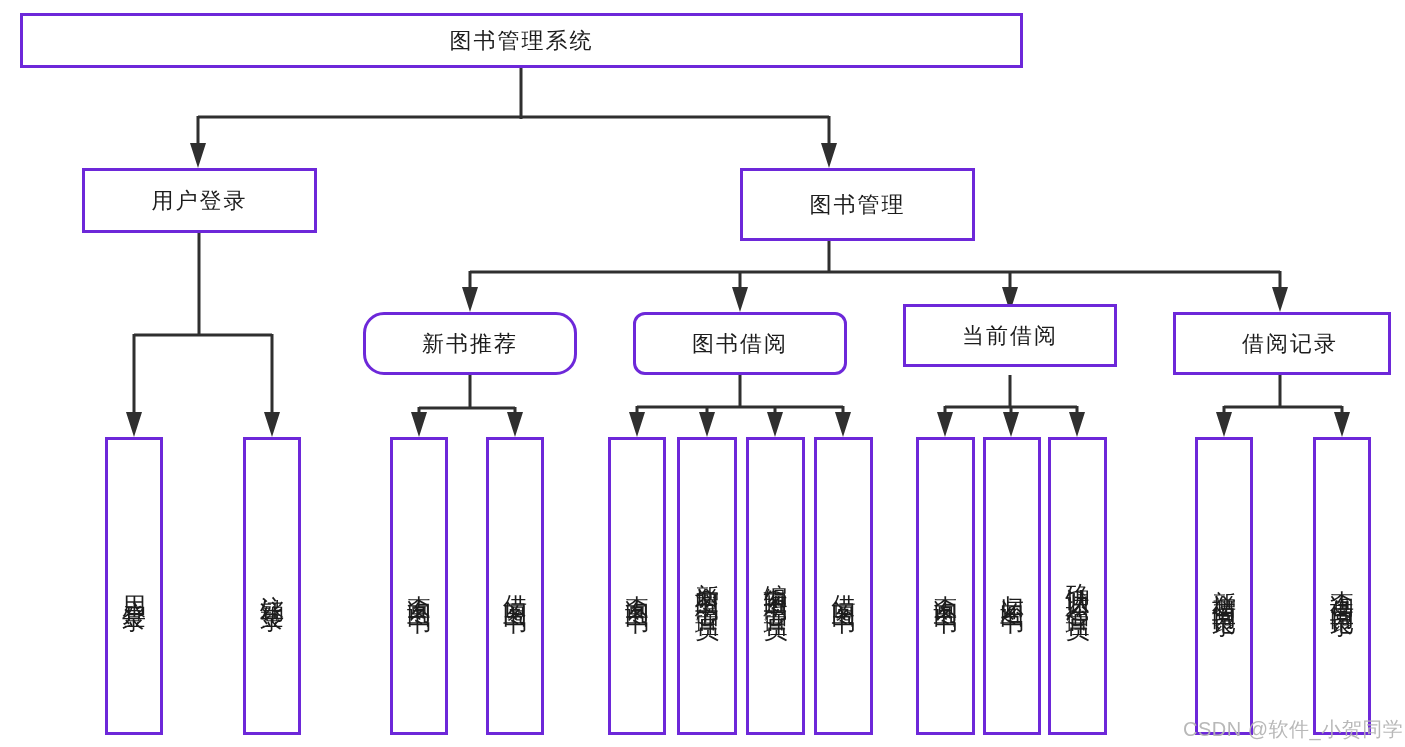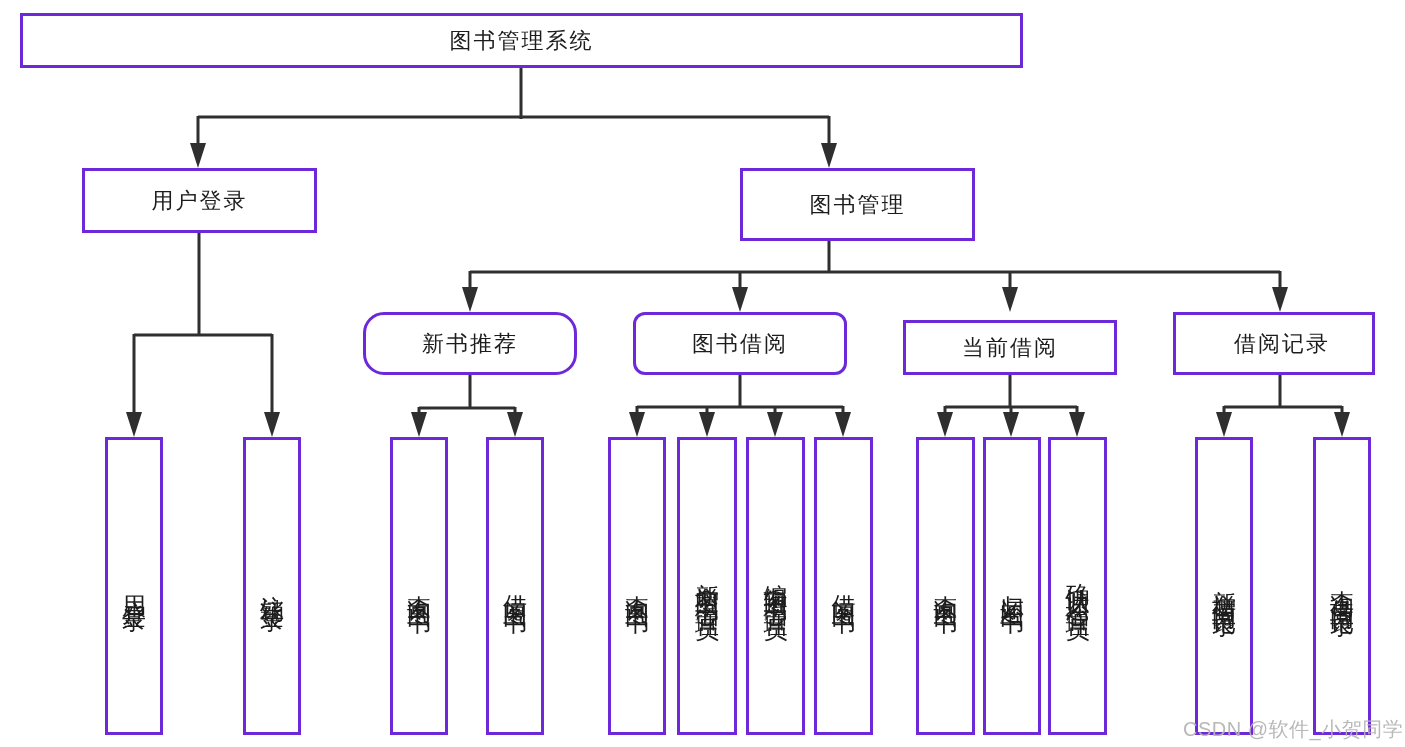--- a/index.html
+++ b/index.html
@@ -98,24 +98,24 @@
   <div class="box h-box" style="left:712px;top:168px;width:235px;height:73px;margin-left:28px;">
     <span>图书管理</span>
   </div>
 
   <div class="box h-box" style="left:363px;top:312px;width:214px;height:63px;border-radius:21px;">
     <span>新书推荐</span>
   </div>
   <div class="box h-box" style="left:633px;top:312px;width:214px;height:63px;border-radius:12px;">
     <span>图书借阅</span>
   </div>
-  <div class="box h-box" style="left:903px;top:320px;width:214px;height:55px;text-align:right;">
+  <div class="box h-box" style="left:903px;top:304px;width:214px;height:63px;text-align:right;">
     <span>当前借阅</span>
   </div>
-  <div class="box h-box" style="left:1173px;top:312px;width:202px;height:63px;padding-left:16px;">
+  <div class="box h-box" style="left:1173px;top:312px;width:218px;height:63px;padding-left:16px;">
     <span>借阅记录</span>
   </div>
 
   <div class="box v-box" style="left:105px;">
     <span class="vtext">用户登录</span>
   </div>
   <div class="box v-box" style="left:243px;">
     <span class="vtext">注销登录</span>
   </div>
 

